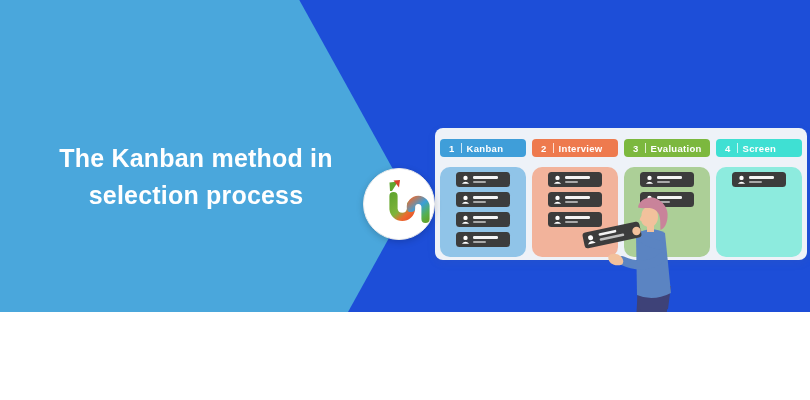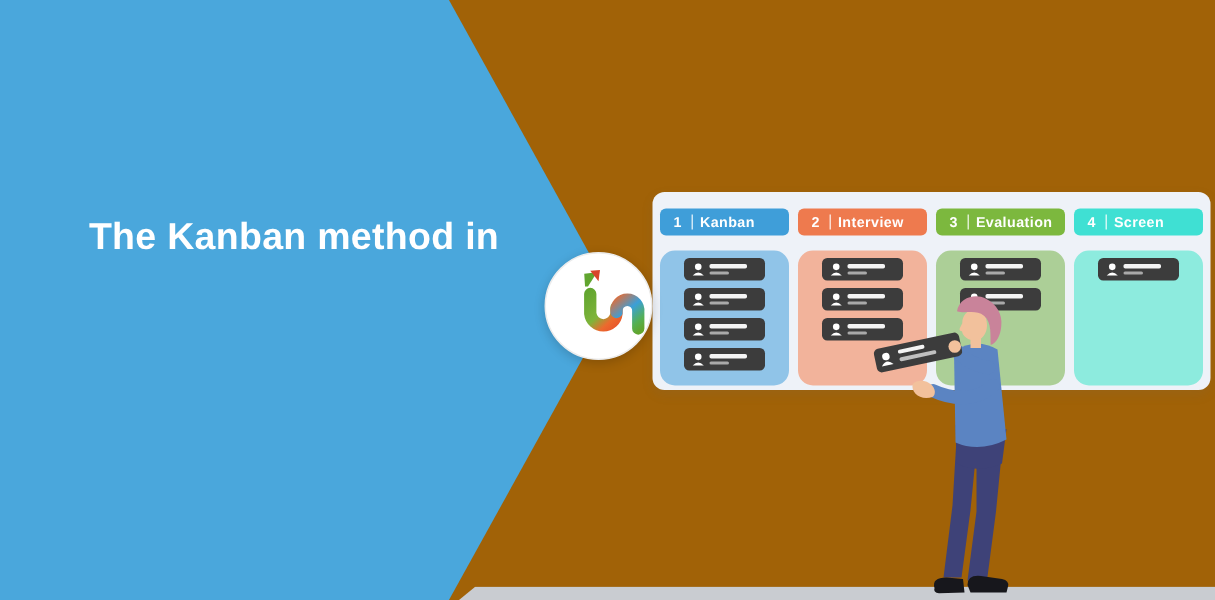--- a/index.html
+++ b/index.html
@@ -1,16 +1,16 @@
 <!DOCTYPE html>
 <html><head>
 <meta charset="utf-8">
 <style>
   html,body{margin:0;padding:0;background:#ffffff;font-family:"Liberation Sans",sans-serif;}
-  .stage{position:relative;width:810px;height:400px;overflow:hidden;background:#a16207;}
+  .stage{position:relative;width:810px;height:312px;overflow:hidden;background:#1d4ed8;}
 
   
   .arrow{position:absolute;left:0;top:0;width:410px;height:400px;background:#4aa7dc;
          clip-path:polygon(0 0,73% 0,100% 50%,73% 100%,0 100%);}
 
   
   .title{position:absolute;left:35px;top:140px;width:322px;text-align:center;
          color:#ffffff;font-weight:700;font-size:25px;line-height:37px;letter-spacing:.2px;}
   .title span{display:block;}
 
@@ -48,20 +48,21 @@
 </style>
 </head>
 <body>
 
 <div class="stage">
 
   <div class="arrow" style="background: rgb(74, 167, 220);"></div>
 
   <div class="title" style="color: rgb(255, 255, 255);">
     <span>The Kanban method in</span>
+    <span>selection process</span>
   </div>
 
   <div class="panel" style="background: rgb(238, 242, 248);">
     <div class="columns">
         <div class="kb-col">
           <div class="kb-head" style="background: rgb(63, 158, 217);">
             <span class="kb-num">1</span>
             <span class="kb-sep"></span>
             <span class="kb-label">Kanban</span>
           </div>

